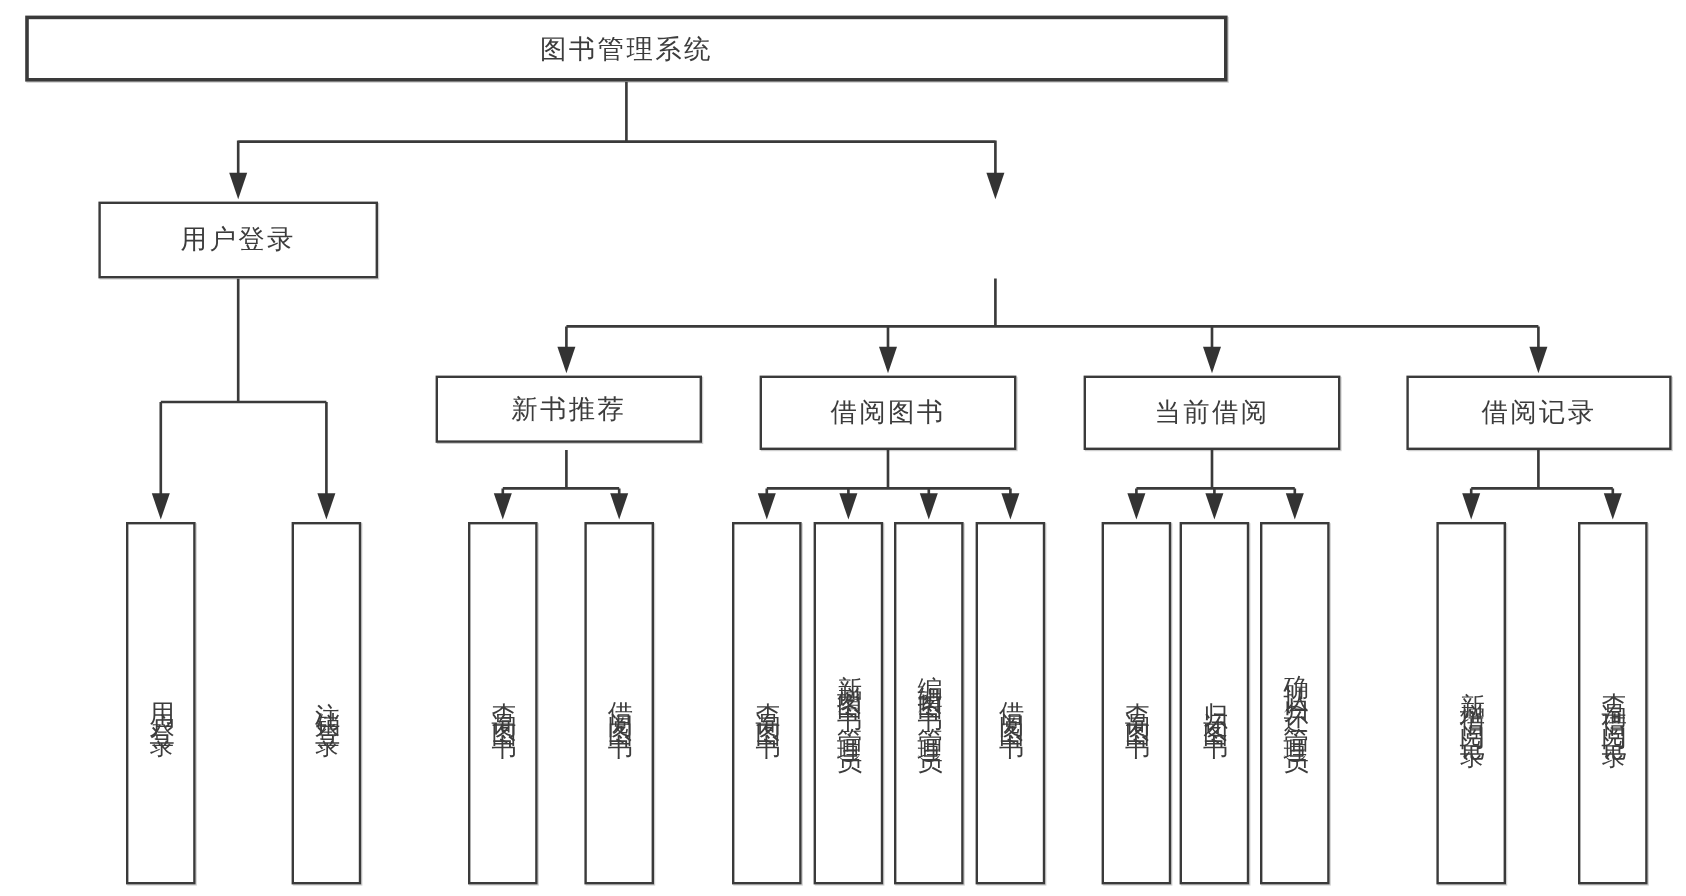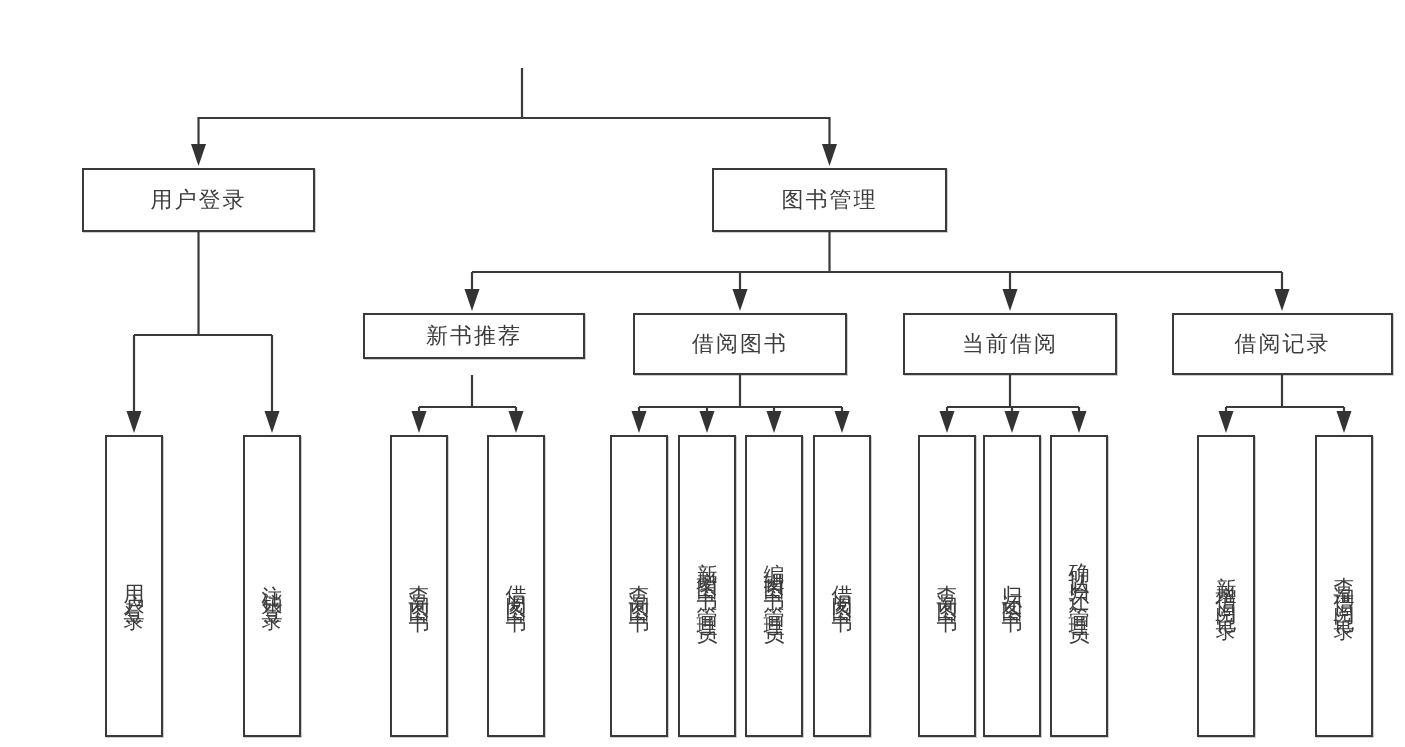--- a/index.html
+++ b/index.html
@@ -88,29 +88,29 @@
       <polygon points="766.5,411 781.5,411 774,433"></polygon>
       <polygon points="834.5,411 849.5,411 842,433"></polygon>
       <polygon points="939.5,411 954.5,411 947,433"></polygon>
       <polygon points="1004.5,411 1019.5,411 1012,433"></polygon>
       <polygon points="1071.5,411 1086.5,411 1079,433"></polygon>
       <polygon points="1218.5,411 1233.5,411 1226,433"></polygon>
       <polygon points="1336.5,411 1351.5,411 1344,433"></polygon>
     </g>
   </svg>
 
+  <div class="node root" style="left:21px;top:13px;width:1002px;height:55px;">
+    <span>图书管理系统</span>
+  </div>
 
   <div class="node" style="left:82px;top:168px;width:233px;height:64px;">
     <span>用户登录</span>
   </div>
-  <div class="node" style="left:712px;top:168px;width:235px;height:64px;">
-    <span>图书管理</span>
-  </div>
 
-  <div class="node" style="left:363px;top:313px;width:222px;height:46px;">
+  <div class="node" style="left:363px;top:313px;width:222px;height:56px;">
     <span>新书推荐</span>
   </div>
   <div class="node" style="left:633px;top:313px;width:214px;height:62px;">
     <span>借阅图书</span>
   </div>
   <div class="node" style="left:903px;top:313px;width:214px;height:62px;">
     <span>当前借阅</span>
   </div>
   <div class="node" style="left:1172px;top:313px;width:221px;height:62px;">
     <span>借阅记录</span>

